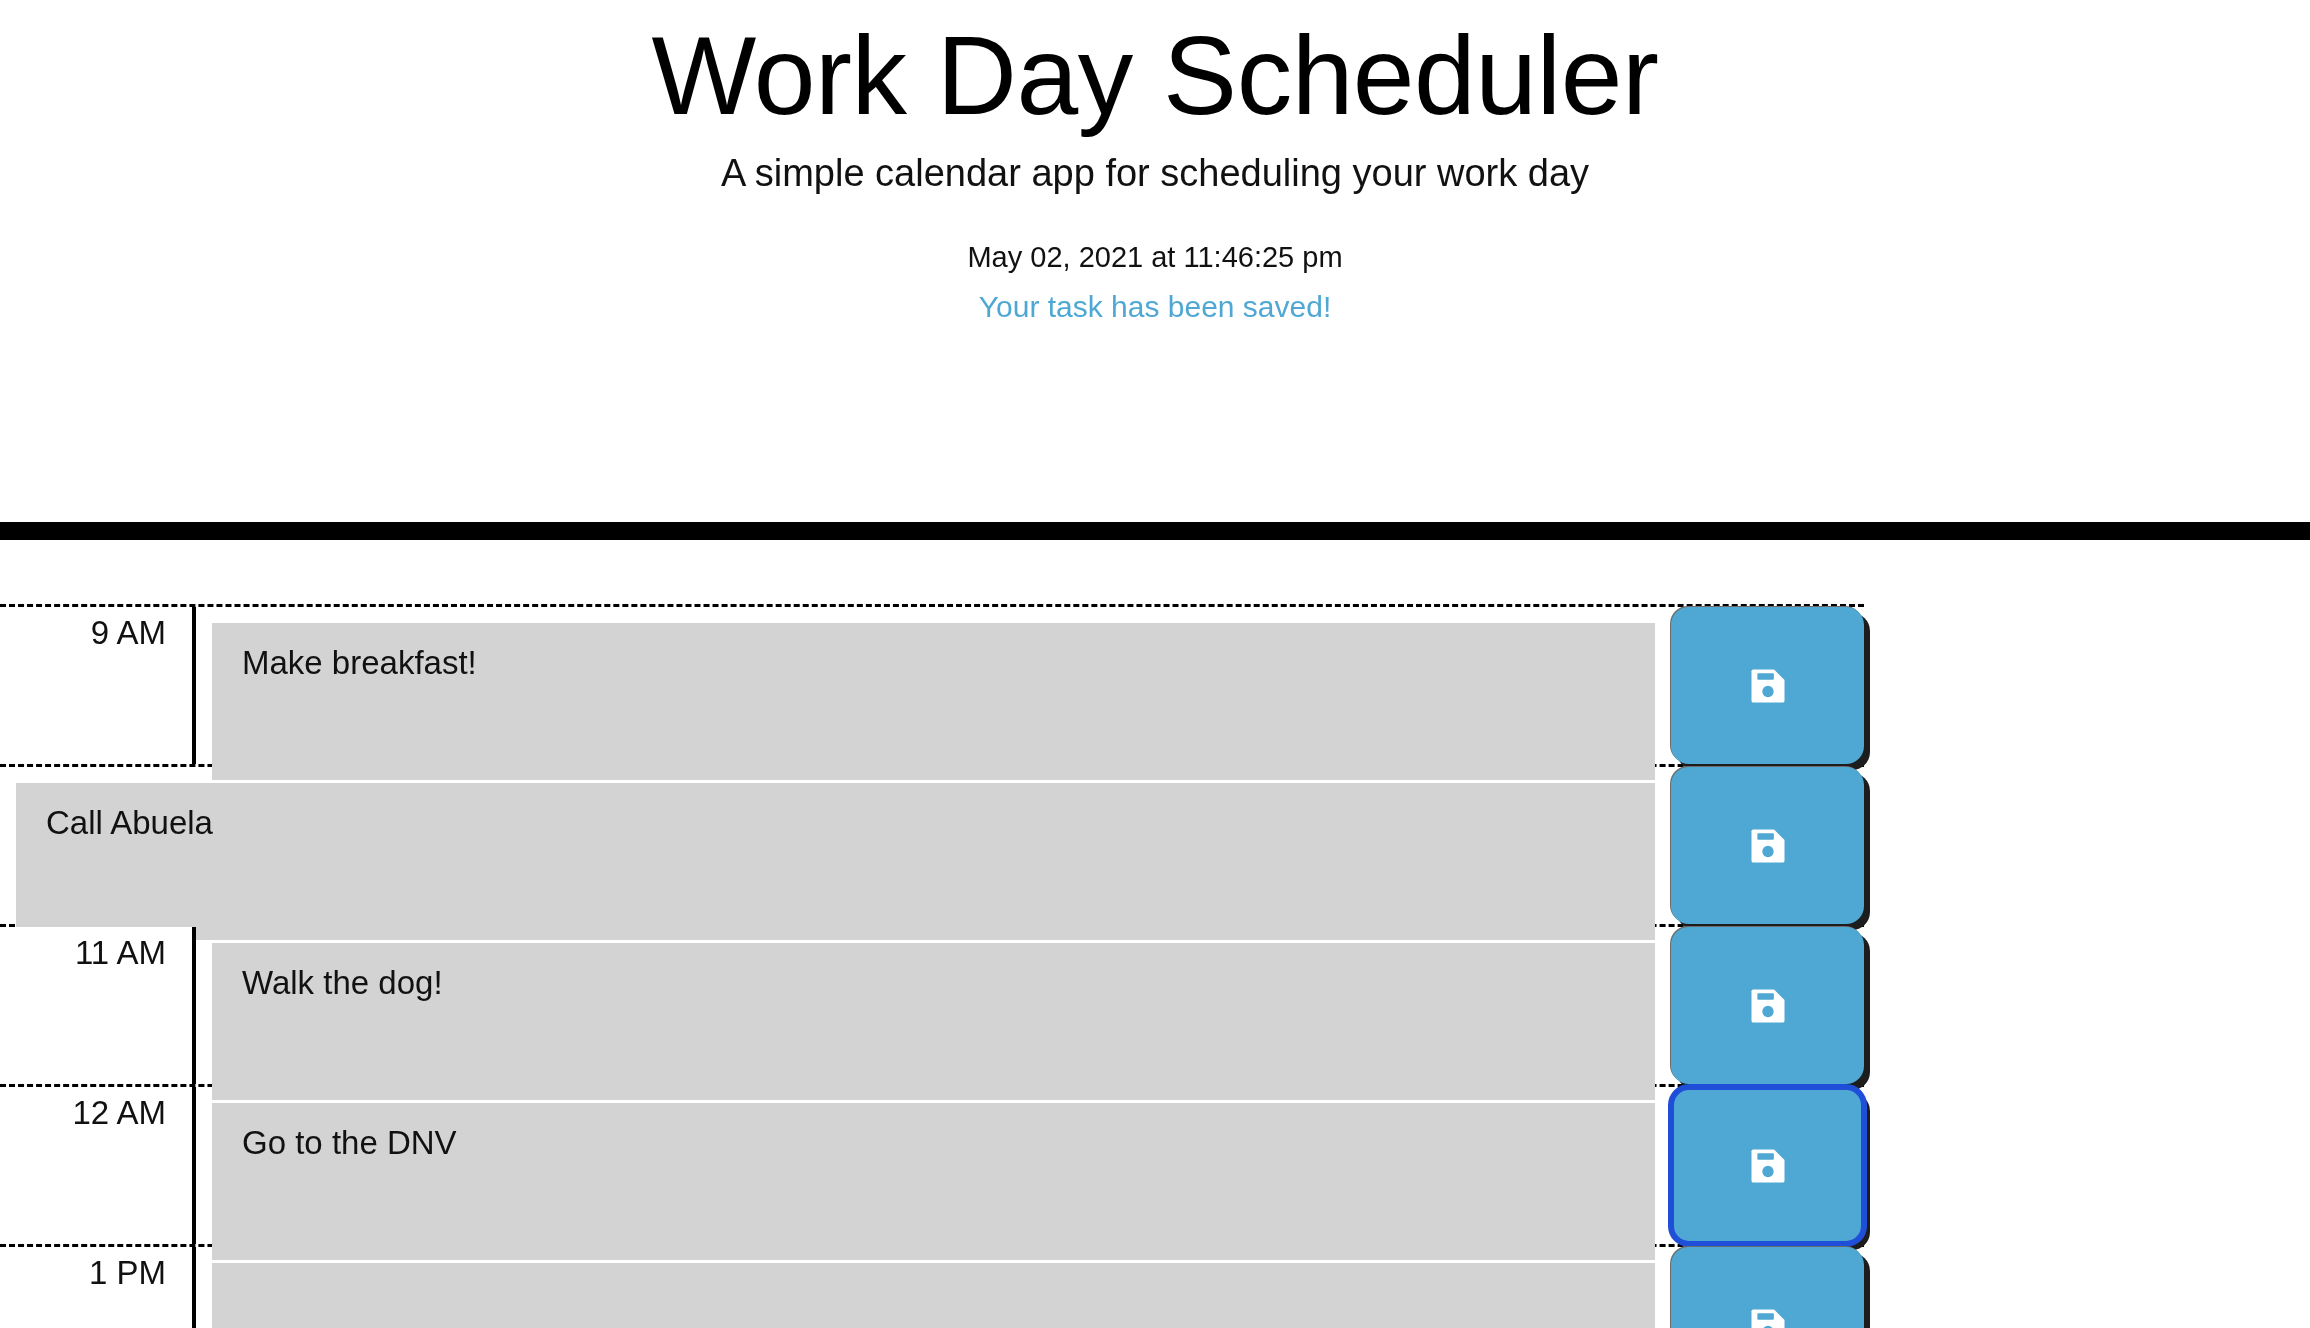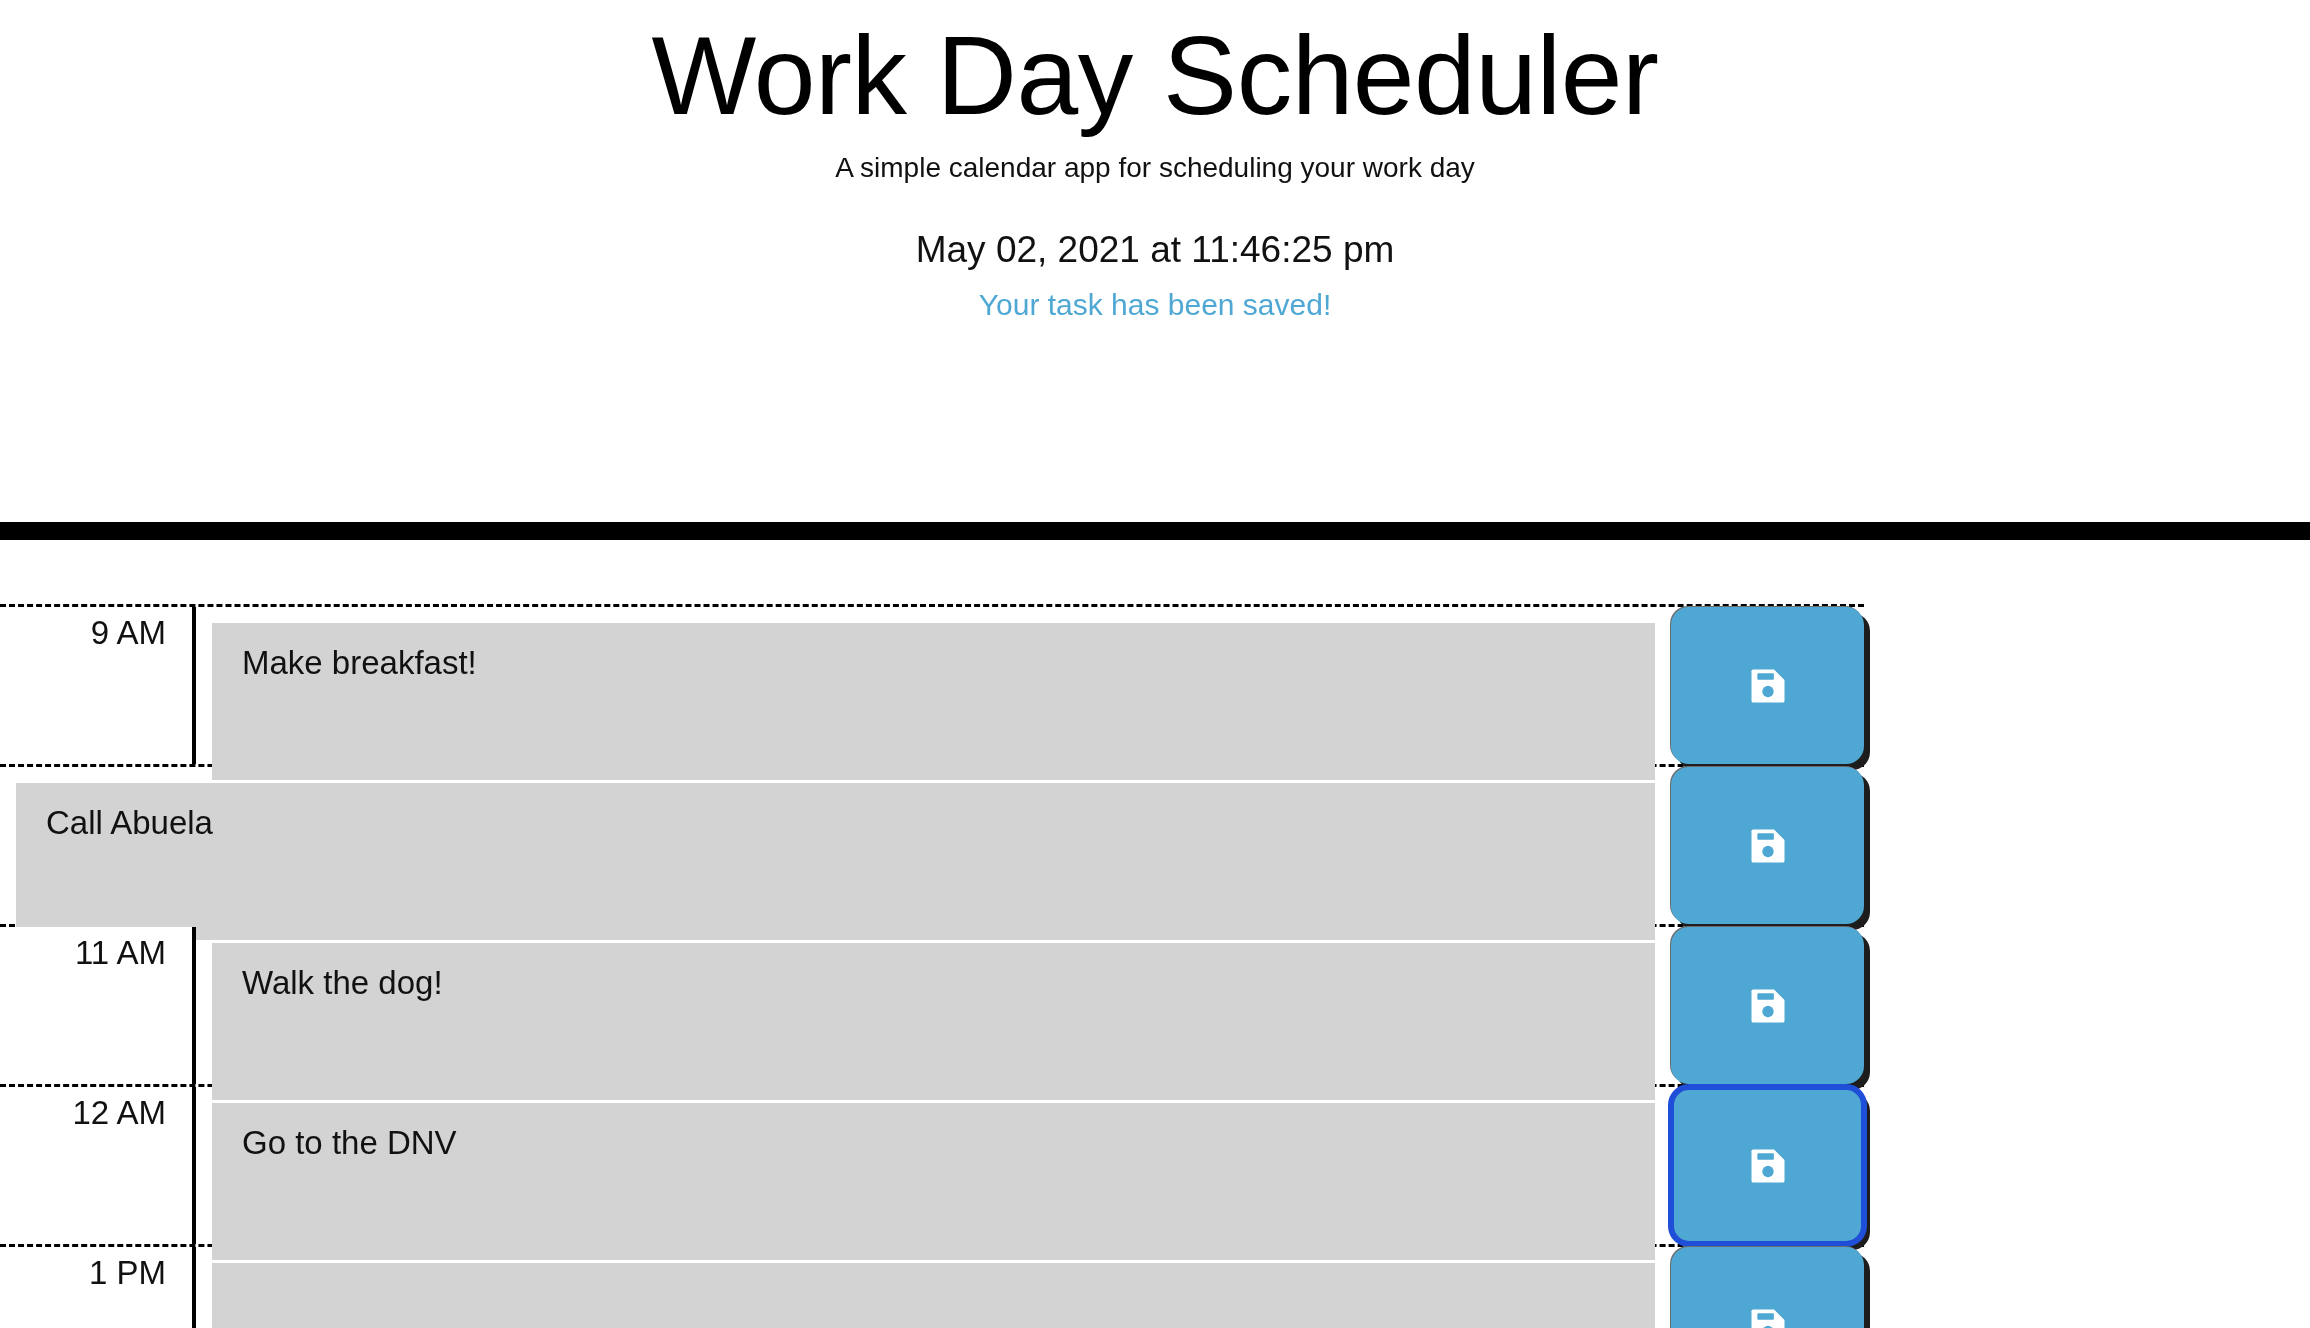--- a/index.html
+++ b/index.html
@@ -22,28 +22,28 @@
   }
   .app-title {
     font-size: 111px;
     line-height: 1.05;
     font-weight: 400;
     color: #000000;
     margin: 0;
     letter-spacing: -0.5px;
   }
   .app-subtitle {
-    font-size: 28px;
+    font-size: 38px;
     font-weight: 400;
     color: #111111;
     margin: 16px 0 0 0;
     line-height: 1.2;
   }
   .current-day {
-    font-size: 37px;
+    font-size: 29px;
     font-weight: 400;
     color: #111111;
     margin: 44px 0 8px 0;
     line-height: 1.2;
   }
   .save-alert {
     font-size: 30px;
     font-weight: 400;
     color: #4fa8d4;
     margin: 14px 0 0 0;

